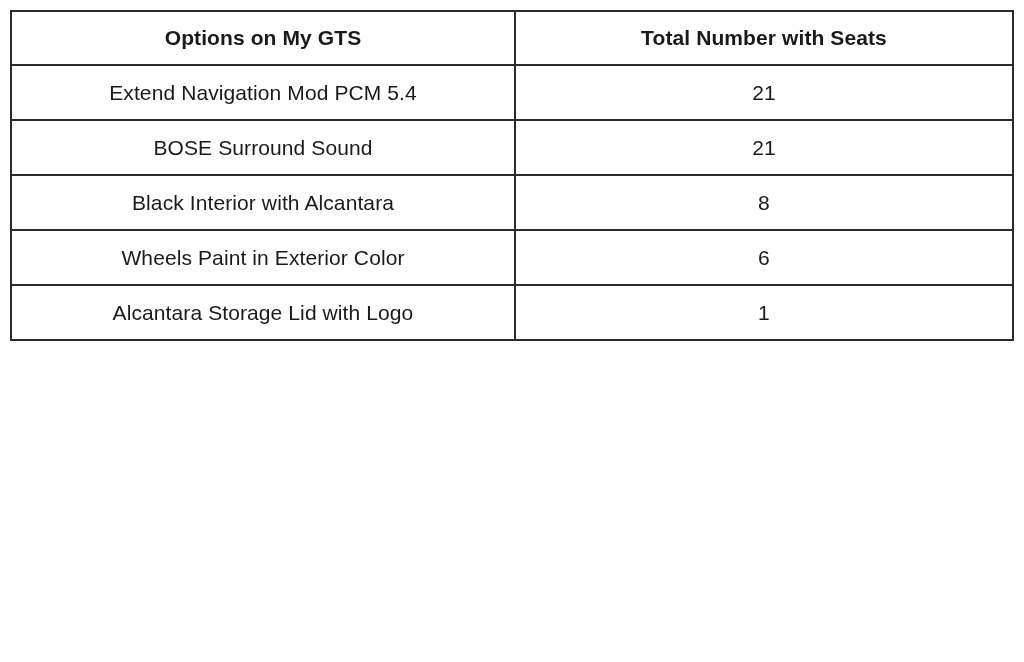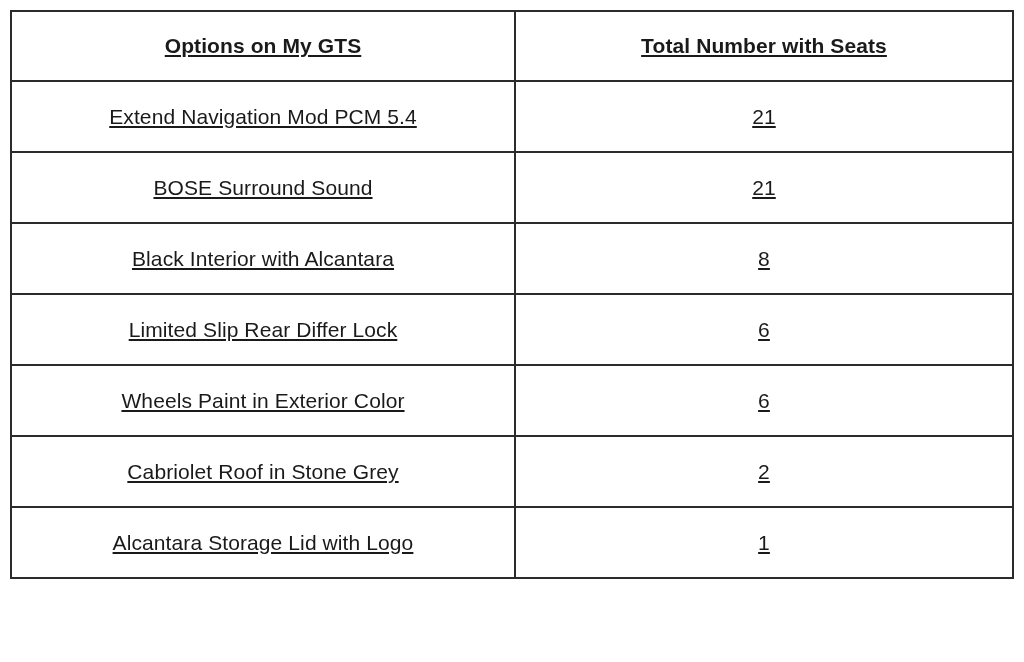--- a/index.html
+++ b/index.html
@@ -27,27 +27,26 @@
     border-collapse: collapse;
     width: 1002px;
     table-layout: fixed;
     background: #ffffff;
   }
   table.options-table td,
   table.options-table th {
     border: 2px solid #2b2b2b;
     text-align: center;
     vertical-align: middle;
-    padding: 8px;
+    padding: 0;
     height: 53px;
     font-size: 21px;
     font-weight: normal;
     color: #1a1a1a;
     letter-spacing: 0.1px;
-    text-decoration: underline;
   }
   table.options-table thead th {
     font-weight: bold;
     font-size: 21px;
     height: 52px;
   }
   col.col-option { width: 504px; }
   col.col-count  { width: 498px; }
 </style>
 </head>
@@ -72,30 +71,22 @@
       </tr>
       <tr>
         <td>BOSE Surround Sound</td>
         <td>21</td>
       </tr>
       <tr>
         <td>Black Interior with Alcantara</td>
         <td>8</td>
       </tr>
       <tr>
-        <td>Limited Slip Rear Differ Lock</td>
-        <td>6</td>
-      </tr>
-      <tr>
         <td>Wheels Paint in Exterior Color</td>
         <td>6</td>
-      </tr>
-      <tr>
-        <td>Cabriolet Roof in Stone Grey</td>
-        <td>2</td>
       </tr>
       <tr>
         <td>Alcantara Storage Lid with Logo</td>
         <td>1</td>
       </tr>
     </tbody>
   </table>
 </div>
 
 </body></html>

